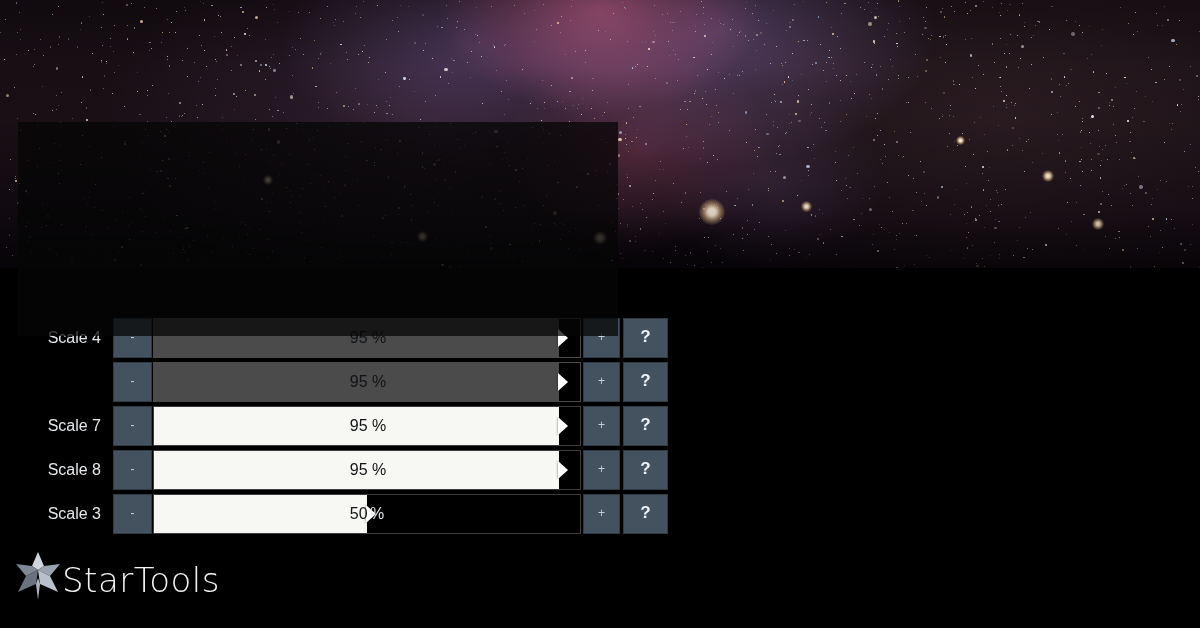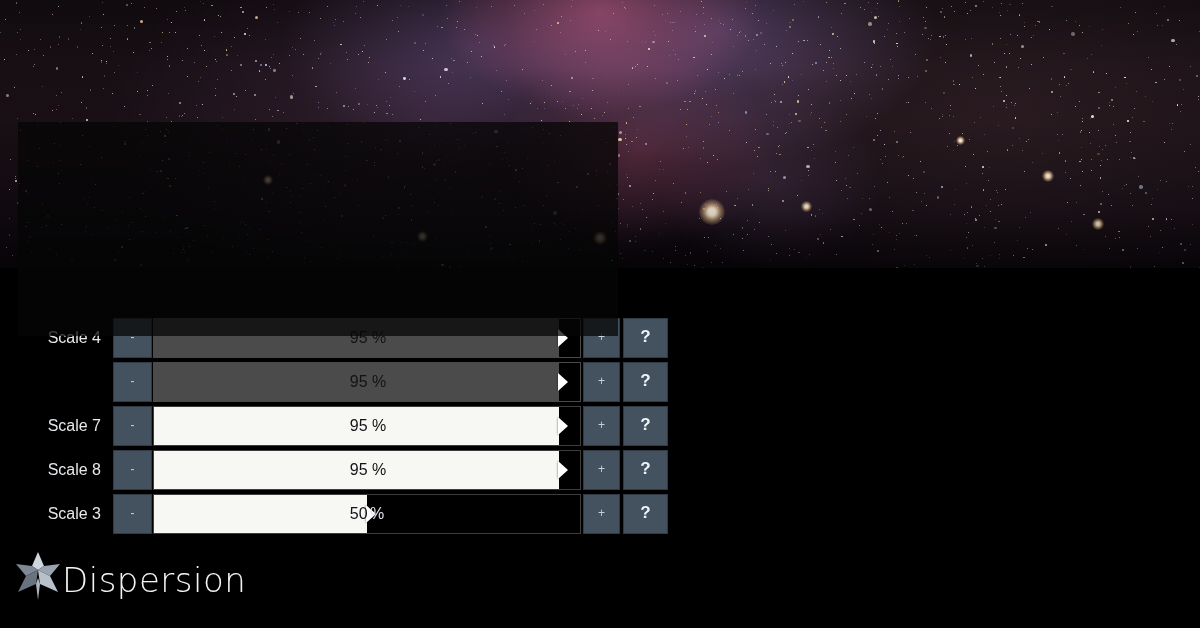--- a/index.html
+++ b/index.html
@@ -1772,15 +1772,15 @@
 
   <div class="footer"></div>
   <svg class="logo-mark" viewBox="0 0 56 56">
     <polygon points="28,4 34,18 28,22 22,18" fill="#cfd6de"></polygon>
     <polygon points="34,18 50,16 40,28 28,22" fill="#9aa4b1"></polygon>
     <polygon points="22,18 6,16 16,28 28,22" fill="#7f8996"></polygon>
     <polygon points="40,28 48,44 30,36 28,22" fill="#b8c1cb"></polygon>
     <polygon points="16,28 8,44 26,36 28,22" fill="#69727f"></polygon>
     <polygon points="26,36 28,52 30,36 28,30" fill="#aab3bf"></polygon>
   </svg>
-  <div class="logo-text">Dispersion</div>
+  <div class="logo-text">StarTools</div>
 
 </div>
 
 </body></html>

